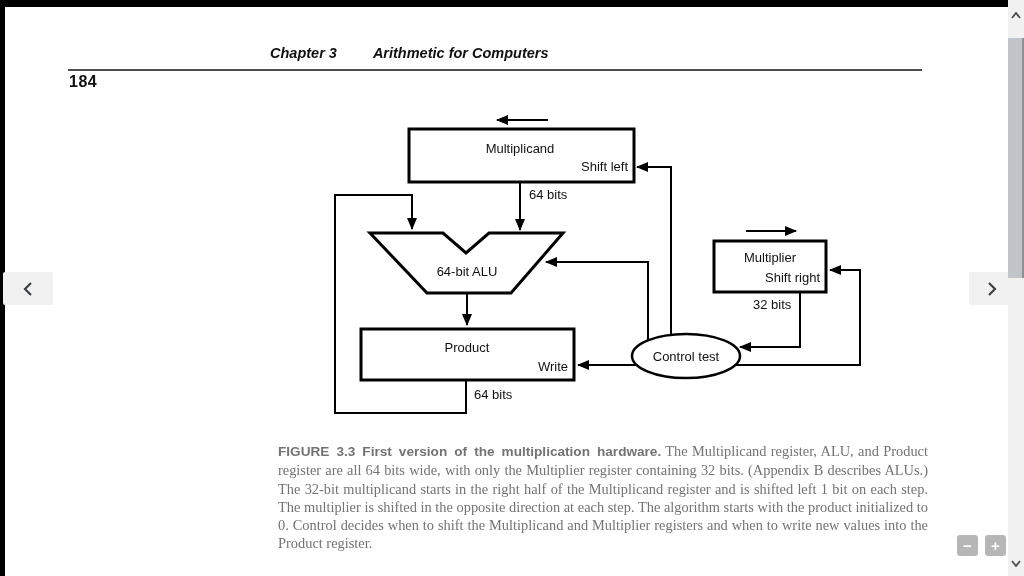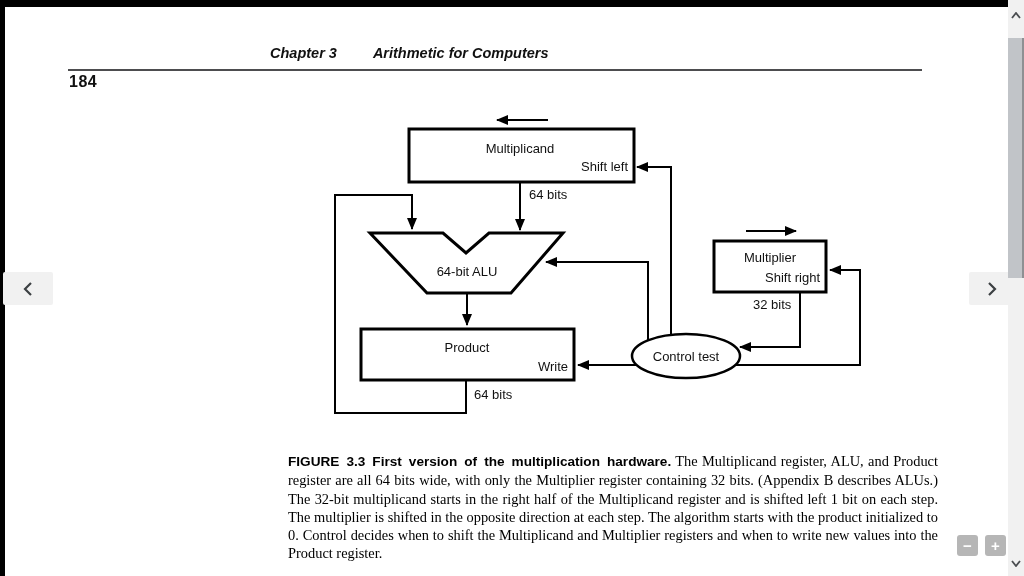--- a/index.html
+++ b/index.html
@@ -16,22 +16,22 @@
   .chapter-line{left:270px;top:45px;font-size:14.5px;font-weight:bold;color:#111;font-style:italic;}
   .chapter-line .title{margin-left:36px;}
   .header-rule{left:68px;top:69px;width:854px;height:2px;background:#4d4d4f;}
   
   .diagram{left:0;top:0;width:1024px;height:576px;}
   .diagram text{font-family:"Liberation Sans",sans-serif;font-size:13px;fill:#111;}
   .wire{fill:none;stroke:#000;stroke-width:2;}
   .boxshape{fill:#fff;stroke:#000;stroke-width:3;}
   .ellipseshape{fill:#fff;stroke:#000;stroke-width:2.5;}
   
-  .caption{left:272px;top:436px;width:650px;margin:16px;text-align:justify;
-    font-family:"Liberation Serif",serif;font-size:14.4px;line-height:18.3px;color:#000000;}
+  .caption{left:272px;top:436px;width:650px;margin:6px;text-align:justify;
+    font-family:"Liberation Serif",serif;font-size:14.4px;line-height:18.3px;color:#737373;}
   .caption-lead{font-family:"Liberation Sans",sans-serif;font-weight:bold;
     font-size:13.6px;word-spacing:2.5px;}
   
   .navbtn{background:#f1f1f1;border-radius:2px;display:flex;align-items:center;
     justify-content:center;cursor:pointer;}
   .nav-prev{left:3px;top:272px;width:50px;height:33px;}
   .nav-next{left:969px;top:272px;width:46px;height:33px;}
   
   .scrollbar{left:1008px;top:0;width:16px;height:576px;background:#f1f1f1;}
   .scroll-thumb{left:1008px;top:38px;width:14px;height:240px;background:#c1c4c8;

